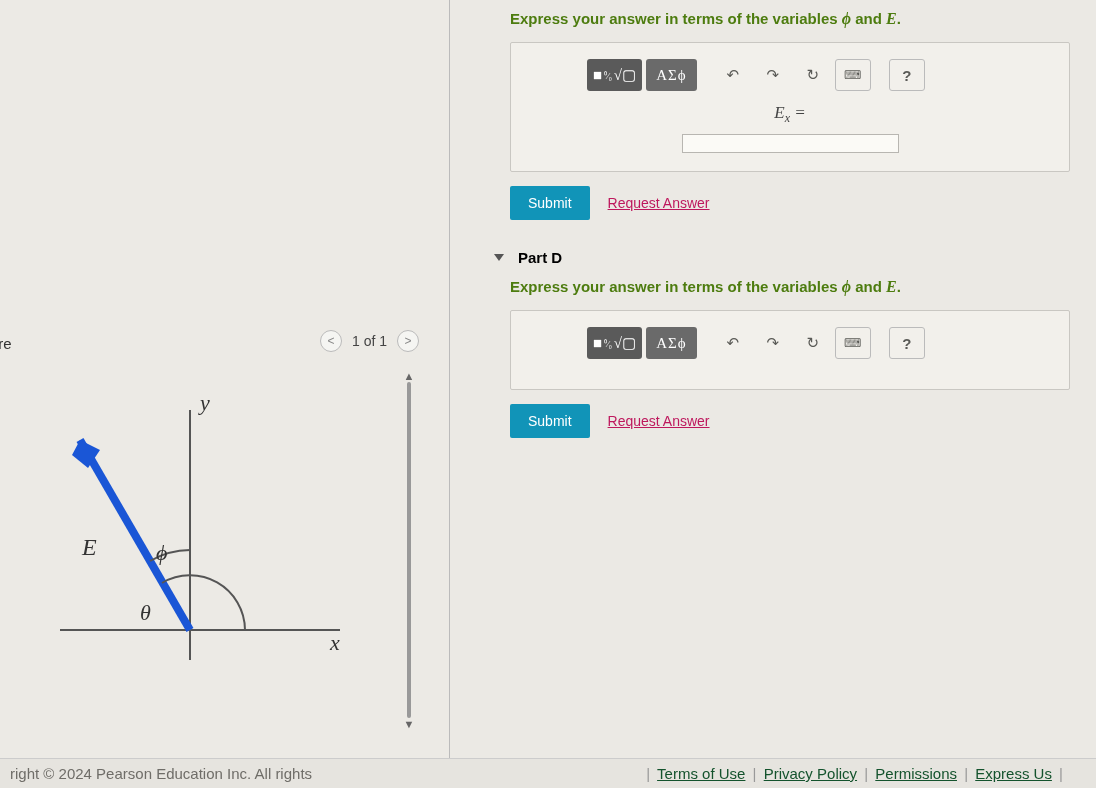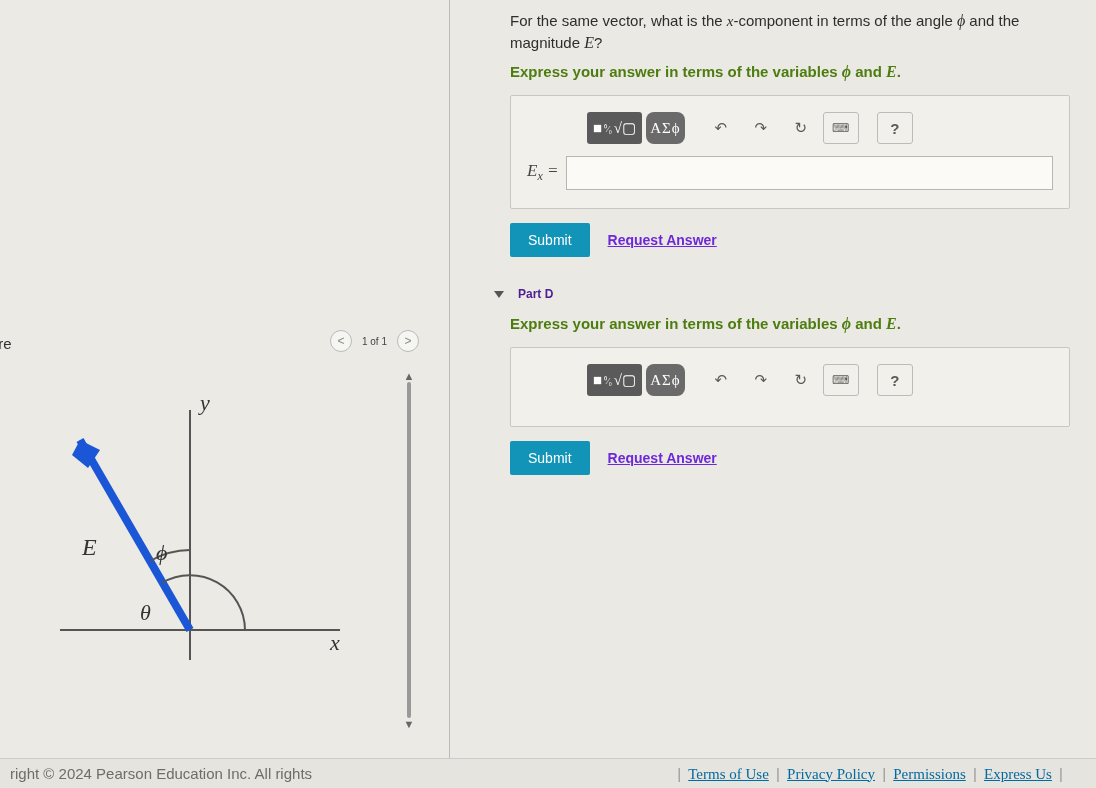--- a/index.html
+++ b/index.html
@@ -4,64 +4,64 @@
 <style>
   * { box-sizing: border-box; margin: 0; padding: 0; }
   html, body { width: 1096px; height: 788px; overflow: hidden; font-family: Arial, Helvetica, sans-serif; background: #e8e6e1; }
   .page { display: flex; width: 100%; height: 100%; }
   .left-col { width: 450px; border-right: 1px solid #bbb; position: relative; background: #eceae5; }
   .right-col { flex: 1; padding: 0 20px 0 60px; position: relative; background: #ebe9e4; }
   .figure-label { position: absolute; left: -10px; top: 335px; font-size: 15px; color: #333; }
 
   .figure-nav { position: absolute; top: 330px; right: 30px; display: flex; align-items: center; gap: 6px; }
   .figure-nav .nav-btn { width: 22px; height: 22px; border: 1px solid #bbb; border-radius: 50%; background: #f5f5f2; cursor: pointer; display: flex; align-items: center; justify-content: center; font-size: 12px; color: #888; }
-  .figure-nav .count { font-size: 10px; color: #444; padding: 0 4px; }
+  .figure-nav .count { font-size: 14px; color: #444; padding: 0 4px; }
 
   .slider { position: absolute; right: 35px; top: 370px; width: 10px; height: 360px; display: flex; flex-direction: column; align-items: center; }
   .slider .rail { width: 4px; flex: 1; background: #999; border-radius: 2px; }
   .slider .cap { font-size: 11px; color: #666; }
 
   .diagram { position: absolute; left: 40px; top: 380px; width: 320px; height: 320px; }
 
   .question-block { margin-top: 10px; margin-bottom: 18px; }
   .q-text { font-size: 15px; color: #2e2e2c; line-height: 1.35; }
   .q-instr { font-size: 15px; color: #4d7c0f; font-weight: bold; margin-top: 10px; }
   .phi-it { font-style: italic; font-family: 'Times New Roman', serif; font-size: 16px; }
   .E-it { font-style: italic; font-family: 'Times New Roman', serif; font-size: 16px; }
   .x-it { font-style: italic; font-family: 'Times New Roman', serif; }
   .y-it { font-style: italic; font-family: 'Times New Roman', serif; }
 
   .answer-box { border: 1px solid #c9c7c2; background: #f2f0eb; padding: 16px 16px 18px; margin-top: 14px; width: 560px; border-radius: 2px; }
   .toolbar { display: flex; align-items: center; gap: 4px; margin-left: 60px; margin-bottom: 12px; }
   .tool-btn { height: 32px; min-width: 36px; border: none; background: transparent; cursor: pointer; display: flex; align-items: center; justify-content: center; font-size: 15px; color: #5a5a56; border-radius: 3px; }
   .tool-btn.dark { background: #5a5a5a; color: #fff; padding: 0 6px; gap: 2px; font-family: serif; }
   .tool-btn.dark .sup { font-size: 9px; }
-  .tool-btn.greek { background: #6a6a6a; color: #fff; font-family: 'Times New Roman', serif; padding: 0 4px; letter-spacing: 1px; border-radius: 8px; }
+  .tool-btn.greek { background: #6a6a6a; color: #fff; font-family: 'Times New Roman', serif; padding: 0 10px; letter-spacing: 1px; }
   .tool-btn.help { font-weight: bold; border: 1px solid #bbb; border-radius: 3px; }
   .tool-btn.kb { border: 1px solid #bbb; border-radius: 3px; font-size: 12px; padding: 0 6px; }
   .spacer-sm { width: 10px; }
 
-  .input-row { display: flex; align-items: center; gap: 8px; }
+  .input-row { display: flex; align-items: center; gap: 8px; flex-direction: column; }
   .lhs { font-family: 'Times New Roman', serif; font-style: italic; font-size: 17px; color: #444; white-space: nowrap; }
   .lhs sub { font-style: italic; font-size: 12px; }
   .ans-input { flex: 1; height: 34px; border: 1px solid #b8b6b1; background: #fbfaf6; padding: 0 8px; font-size: 15px; }
 
   .actions { margin-top: 14px; display: flex; align-items: center; gap: 18px; }
   .submit-btn { background: #1194b8; color: #fff; border: none; padding: 9px 18px; font-size: 14px; font-weight: normal; cursor: pointer; border-radius: 2px; }
-  .req-link { color: #6d28d9; text-decoration: underline; font-size: 14px; font-weight: bold; cursor: pointer; }
+  .req-link { color: #be185d; text-decoration: underline; font-size: 14px; font-weight: normal; cursor: pointer; }
 
   .part-header { display: flex; align-items: center; gap: 10px; margin: 28px 0 12px -20px; }
   .caret-btn { width: 18px; height: 18px; border: none; background: transparent; cursor: pointer; display: flex; align-items: center; justify-content: center; }
   .caret-btn svg { width: 12px; height: 12px; }
-  .part-title { font-size: 12px; font-weight: bold; color: #4c1d95; }
+  .part-title { font-size: 15px; font-weight: bold; color: #000000; }
 
   .footer { position: absolute; left: 0; bottom: 0; width: 1096px; height: 30px; display: flex; align-items: center; padding: 0 10px; border-top: 1px solid #ccc; background: #e6e4df; }
   .copyright { font-size: 15px; color: #6f6d68; }
   .foot-links { position: absolute; right: 30px; font-size: 15px; color: #888; }
-  .foot-links a { color: #0369a1; text-decoration: underline; cursor: pointer; font-family: Liberation Serif, serif; }
+  .foot-links a { color: #14532d; text-decoration: underline; cursor: pointer; }
   .foot-sep { color: #999; padding: 0 3px; }
 </style>
 </head>
 <body>
 
 <div class="page">
   <div class="left-col">
     <div class="figure-label">ure</div>
 
     <div class="figure-nav">
@@ -92,23 +92,20 @@
 
       <text x="42" y="175" font-family="serif" font-style="italic" font-size="24" fill="#333">E⃗</text>
       <text x="116" y="180" font-family="serif" font-style="italic" font-size="22" fill="#333">ϕ</text>
       <text x="100" y="240" font-family="serif" font-style="italic" font-size="22" fill="#333">θ</text>
     </svg>
   </div>
 
   <div class="right-col">
 
     <div class="question-block">
-      <p class="q-text">
-        <span>For the same vector, what is the </span><span class="x-it">x</span><span>-component in terms of the angle </span><span class="phi-it">ϕ</span><span> and the magnitude </span><span class="E-it">E</span><span>?</span>
-      </p>
       <p class="q-instr">
         <span>Express your answer in terms of the variables </span><span class="phi-it">ϕ</span><span> and </span><span class="E-it">E</span><span>.</span>
       </p>
 
       <div class="answer-box">
         <div class="toolbar">
           <button class="tool-btn dark">
               <span>■</span>
               <span class="sup">⁰⁄₀</span>
               <span>√▢</span>

